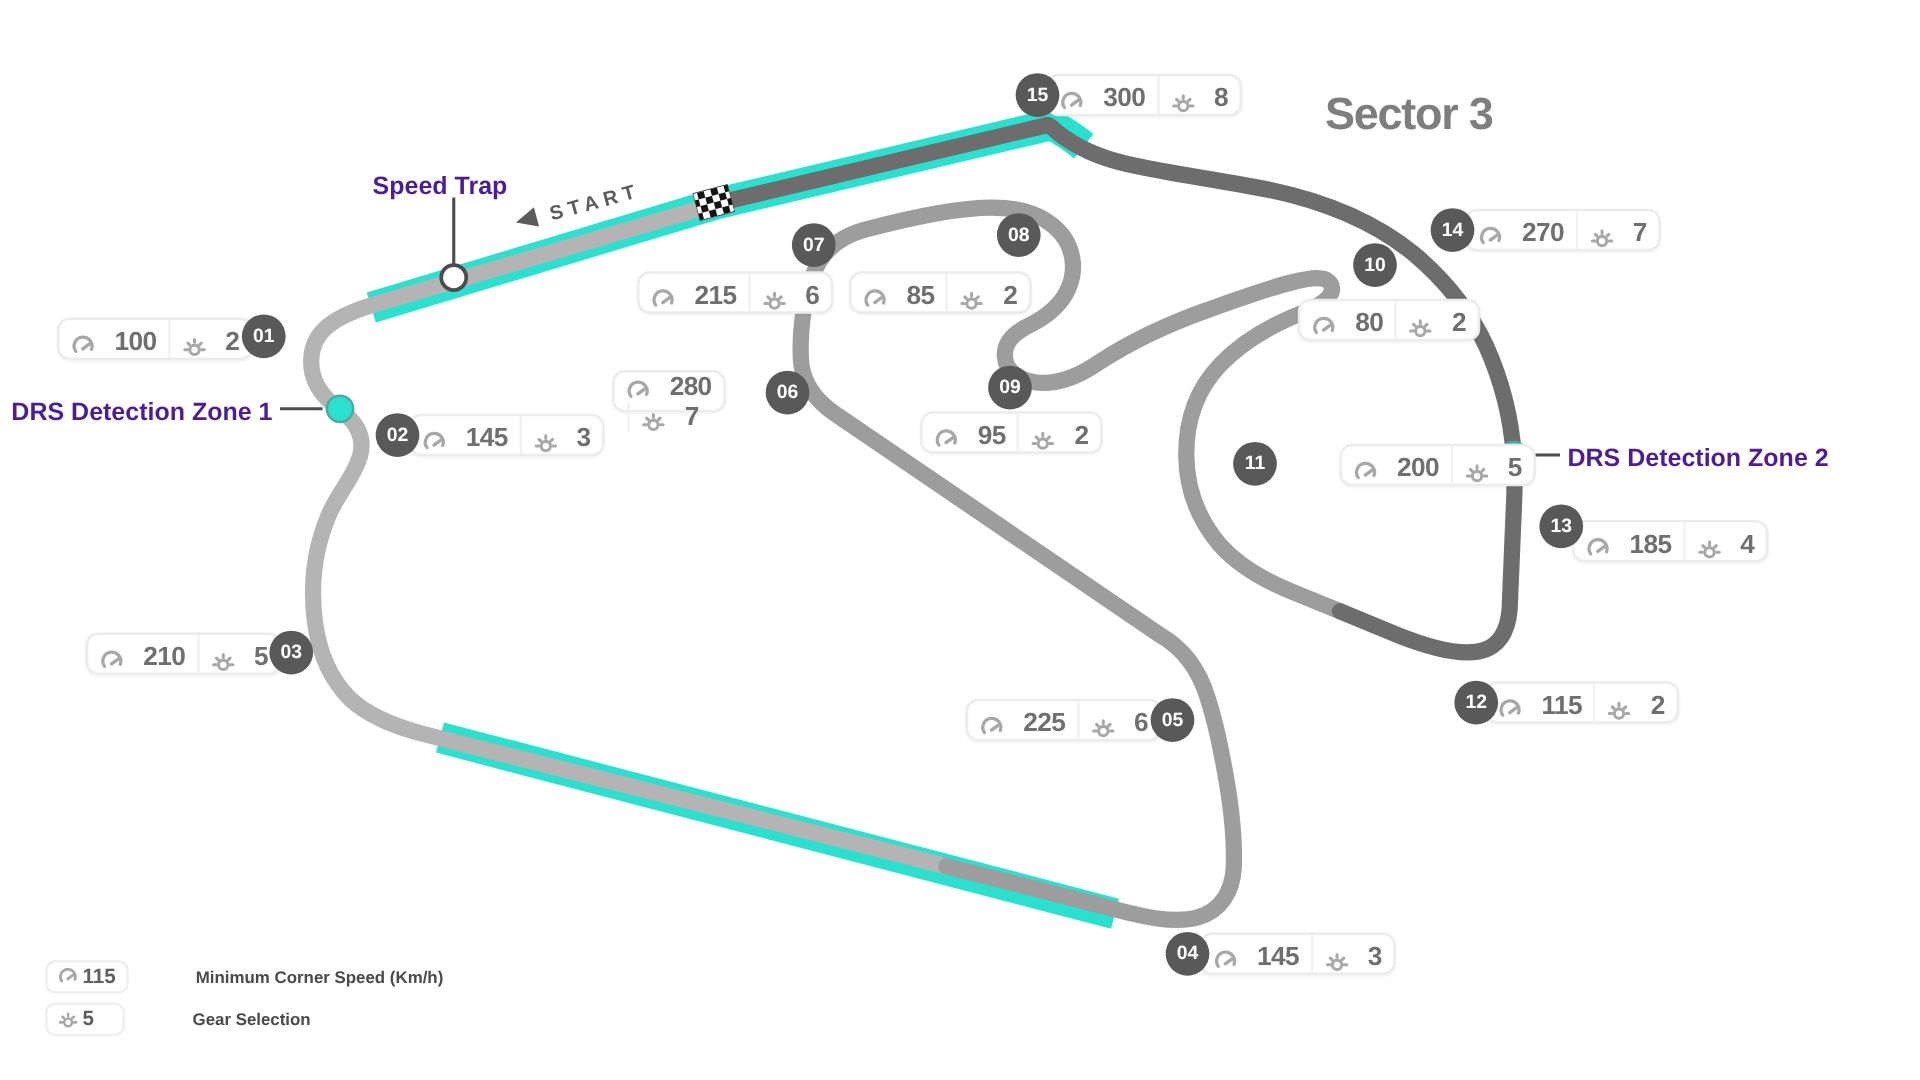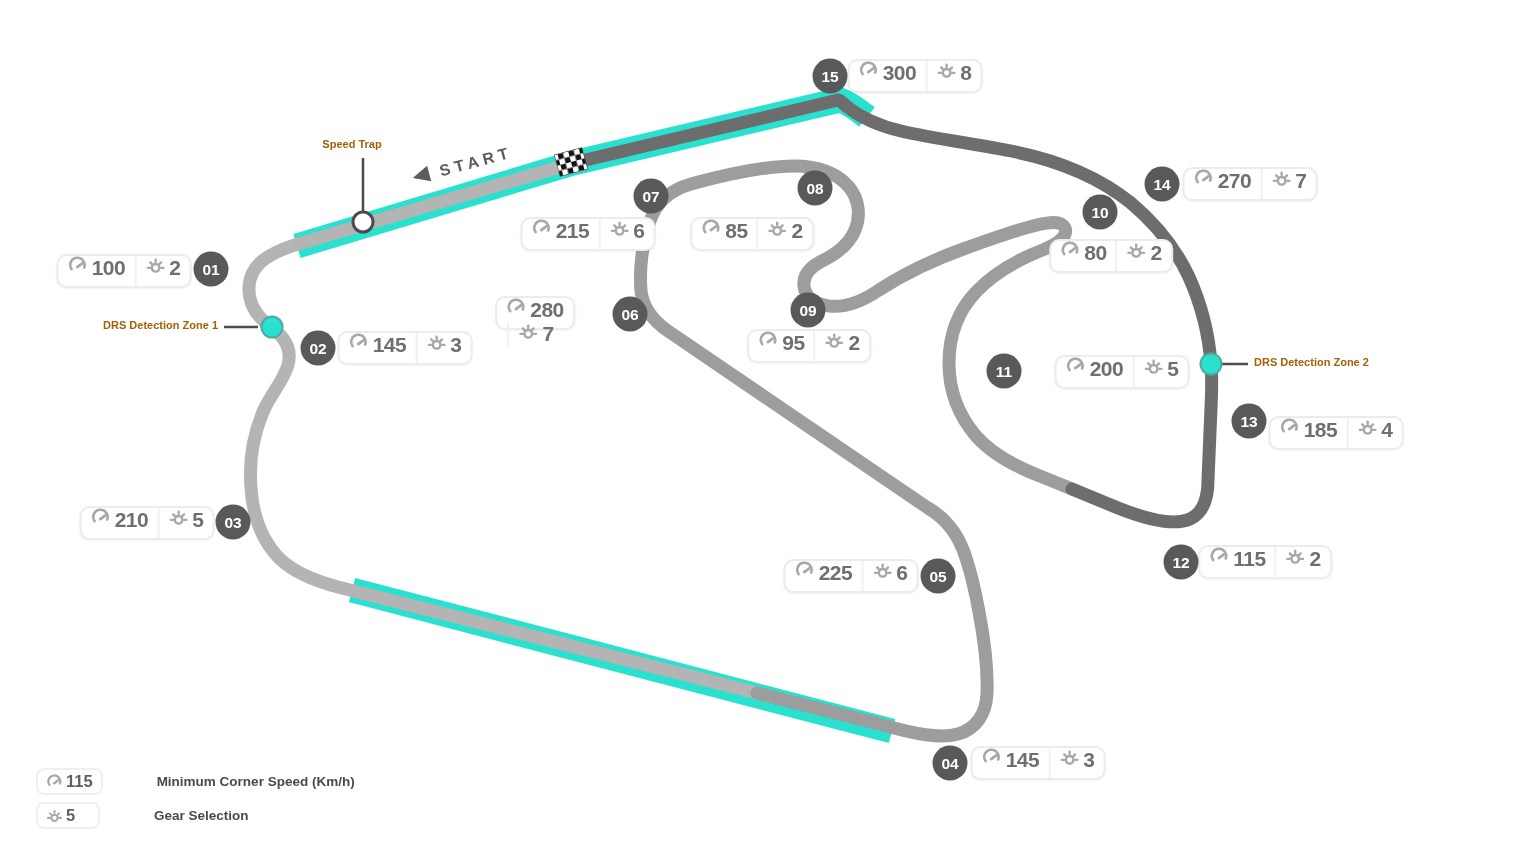--- a/index.html
+++ b/index.html
@@ -3,29 +3,29 @@
 <meta charset="utf-8">
 <style>
   html,body{margin:0;padding:0;background:#fff;}
   .stage{position:relative;width:1536px;height:864px;overflow:hidden;background:#fff;
          font-family:"Liberation Sans",sans-serif;}
   svg.track{position:absolute;left:0;top:0;}
 
   .sector-label{position:absolute;transform:translate(-50%,-50%);font-weight:bold;
                 font-size:36px;letter-spacing:-1px;white-space:nowrap;}
 
-  .label-dark{position:absolute;font-weight:bold;font-size:11px;color:#a16207;white-space:nowrap;}
+  .label-dark{position:absolute;font-weight:bold;font-size:20px;color:#4c1d95;white-space:nowrap;}
 
   .corner-circle{position:absolute;width:35px;height:35px;border-radius:50%;background:#595959;
                  color:#fff;font-weight:bold;font-size:15.5px;display:flex;align-items:center;
                  justify-content:center;transform:translate(-50%,-50%);z-index:3;}
   .pill{position:absolute;transform:translate(-50%,-50%);display:flex;align-items:center;
         background:#fff;border:2px solid #ececec;border-radius:10px;height:34px;
         box-sizing:border-box;z-index:2;box-shadow:0 1px 2px rgba(0,0,0,0.05);}
-  .seg{display:flex;align-items:flex-start;gap:4px;padding:0 9px;height:100%;}
+  .seg{display:flex;align-items:flex-end;gap:15px;padding:0 9px;height:100%;}
   .seg + .seg{border-left:2px solid #f1f1f1;}
   .seg b{font-size:21px;color:#6f6f6f;letter-spacing:-0.5px;}
   .ico{width:20px;height:18px;color:#a8a8a8;flex:0 0 auto;}
 
   .legend{position:absolute;left:36px;top:768px;display:flex;flex-direction:column;gap:7px;}
   .legend-row{display:flex;align-items:center;}
   .legend-pill{display:inline-flex;align-items:center;gap:3px;background:#fff;border:2px solid #efefef;
                border-radius:8px;padding:2px 8px;min-width:44px;justify-content:flex-start;}
   .legend-pill .ico{width:17px;height:15px;}
   .legend-pill b{font-size:16.5px;color:#5f5f5f;}
@@ -85,20 +85,21 @@
     <g>
       <line x1="224" y1="327" x2="258" y2="327" stroke="#4c4c4c" stroke-width="2.5"></line>
       <circle cx="272" cy="327" r="10.5" fill="#2ae1d0" stroke="#4bab9f" stroke-width="2"></circle>
     </g>
     <g>
       <line x1="1221" y1="364" x2="1248" y2="364" stroke="#4c4c4c" stroke-width="2.5"></line>
       <circle cx="1211" cy="364" r="10.5" fill="#2ae1d0" stroke="#4bab9f" stroke-width="2"></circle>
     </g>
   </svg>
 
+  <div class="sector-label" style="left:1127px;top:91px;color:#7e7e7e;">Sector 3</div>
 
   <div class="label-dark" style="left:352px;top:138px;transform:translateX(-50%);">Speed Trap</div>
   <div class="label-dark" style="left:218px;top:319px;transform:translateX(-100%);">DRS Detection Zone 1</div>
   <div class="label-dark" style="left:1254px;top:356px;">DRS Detection Zone 2</div>
 
   <div id="corners">
       <div class="pill" style="left: 124px; top: 271px;">
         <span class="seg">
           <svg class="ico" viewBox="0 0 24 22">
             <path d="M4.6 16 A8.8 8.8 0 1 1 20 14" fill="none" stroke="currentColor" stroke-width="3.2" stroke-linecap="round"></path>
@@ -281,21 +282,21 @@
           <svg class="ico" viewBox="0 0 24 22">
             <g fill="none" stroke="currentColor">
               <circle cx="12" cy="14.5" r="4.6" stroke-width="3"></circle>
               <path d="M21.5 14.5 L18.9 14.5 M18.6 7.9 L16.8 9.7 M12 4.5 L12 7.1 M5.4 7.9 L7.2 9.7 M2.5 14.5 L5.1 14.5" stroke-width="3" stroke-linecap="round"></path>
             </g>
           </svg>
           <b>2</b>
         </span>
       </div>
       <div class="corner-circle" style="left: 1100px; top: 212px;">10</div>
-      <div class="pill" style="left: 1122px; top: 372px;">
+      <div class="pill" style="left: 1150px; top: 372px;">
         <span class="seg">
           <svg class="ico" viewBox="0 0 24 22">
             <path d="M4.6 16 A8.8 8.8 0 1 1 20 14" fill="none" stroke="currentColor" stroke-width="3.2" stroke-linecap="round"></path>
             <path d="M11.5 13.5 L18.2 8.6" fill="none" stroke="currentColor" stroke-width="3.4" stroke-linecap="round"></path>
           </svg>
           <b>200</b>
         </span>
         <span class="seg">
           <svg class="ico" viewBox="0 0 24 22">
             <g fill="none" stroke="currentColor">

